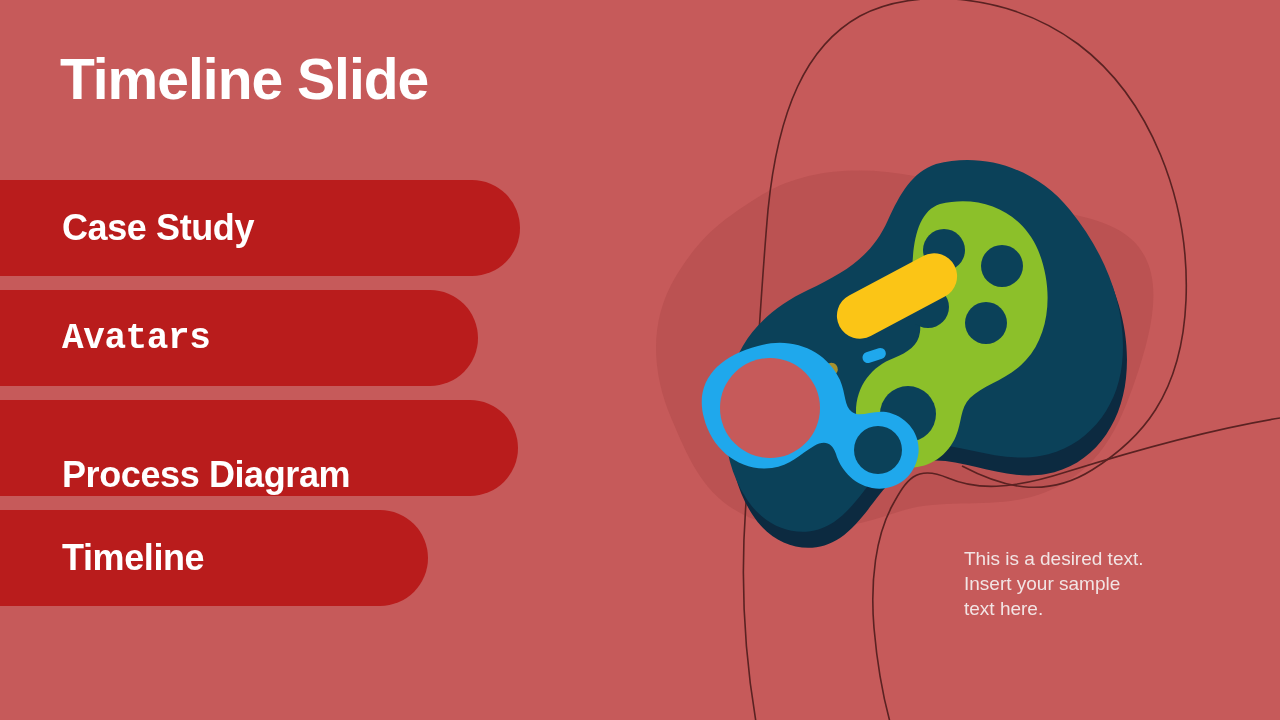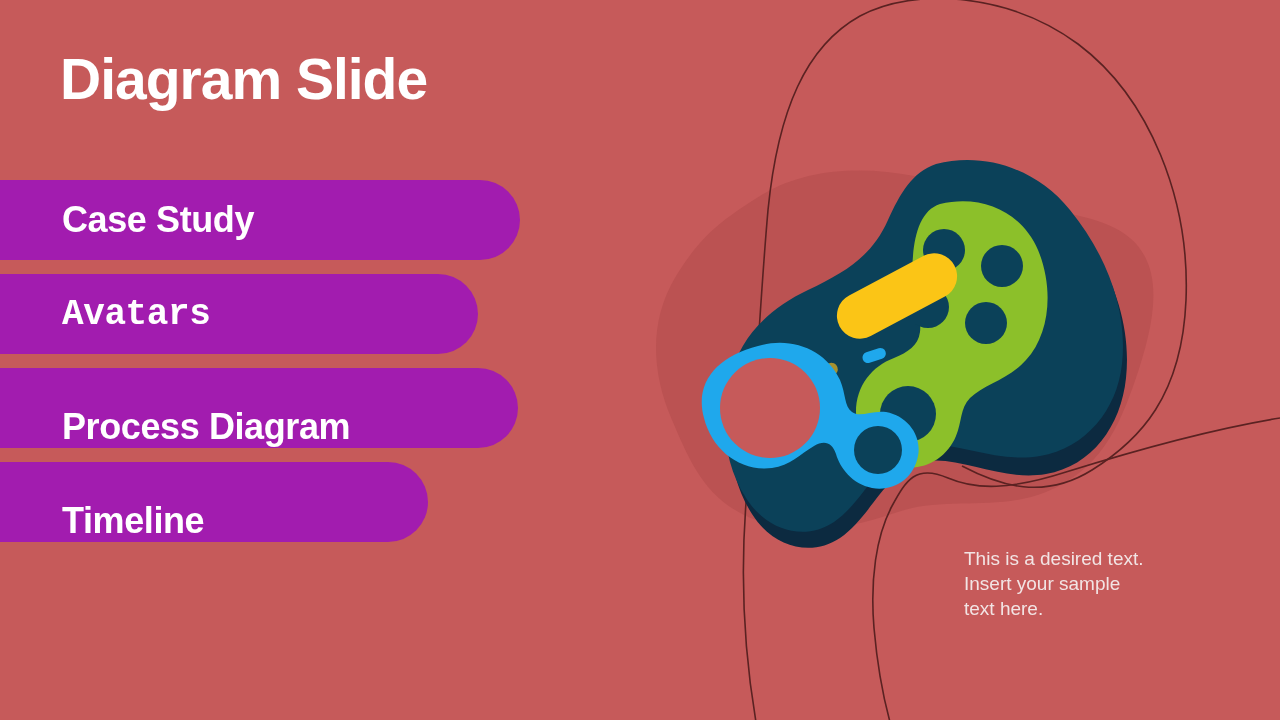--- a/index.html
+++ b/index.html
@@ -27,23 +27,23 @@
 
   
   .menu {
     position: absolute;
     left: 0;
     top: 180px;
     width: 560px;
   }
   .pill {
     position: relative;
-    height: 80px;
+    height: 96px;
     margin-bottom: 14px;
-    background: #a21caf;
+    background: #b91c1c;
     border-top-right-radius: 48px;
     border-bottom-right-radius: 48px;
     display: flex;
     align-items: center;
   }
   .pill-label {
     color: #ffffff;
     font-size: 36px;
     font-weight: bold;
     letter-spacing: -0.4px;
@@ -112,33 +112,33 @@
              C 1044 500, 1000 486, 962 466"></path>
 
     <path fill="none" stroke="#5a2222" stroke-width="1.6" d="M 1280 418
              C 1206 430, 1130 452, 1066 472
              C 1010 490, 976 490, 948 478
              C 916 464, 906 480, 892 506
              C 876 536, 870 580, 874 628
              C 878 674, 884 700, 890 722"></path>
   </svg>
 
-  <div class="title">Diagram Slide</div>
+  <div class="title">Timeline Slide</div>
 
   <nav class="menu">
     <div class="pill" style="width:520px;">
       <span class="pill-label">Case Study</span>
     </div>
     <div class="pill" style="width:478px;font-family:Liberation Mono, monospace;">
       <span class="pill-label">Avatars</span>
     </div>
     <div class="pill" style="width:518px;align-items:flex-end;">
       <span class="pill-label">Process Diagram</span>
     </div>
-    <div class="pill" style="width:428px;align-items:flex-end;">
+    <div class="pill" style="width:428px;">
       <span class="pill-label">Timeline</span>
     </div>
   </nav>
 
   <svg class="illustration" viewBox="0 0 520 400" aria-hidden="true">
 
     <path fill="#0c2a40" d="M 300 26
              C 348 14, 400 30, 434 72
              C 470 116, 492 172, 486 228
              C 481 276, 452 316, 406 324

